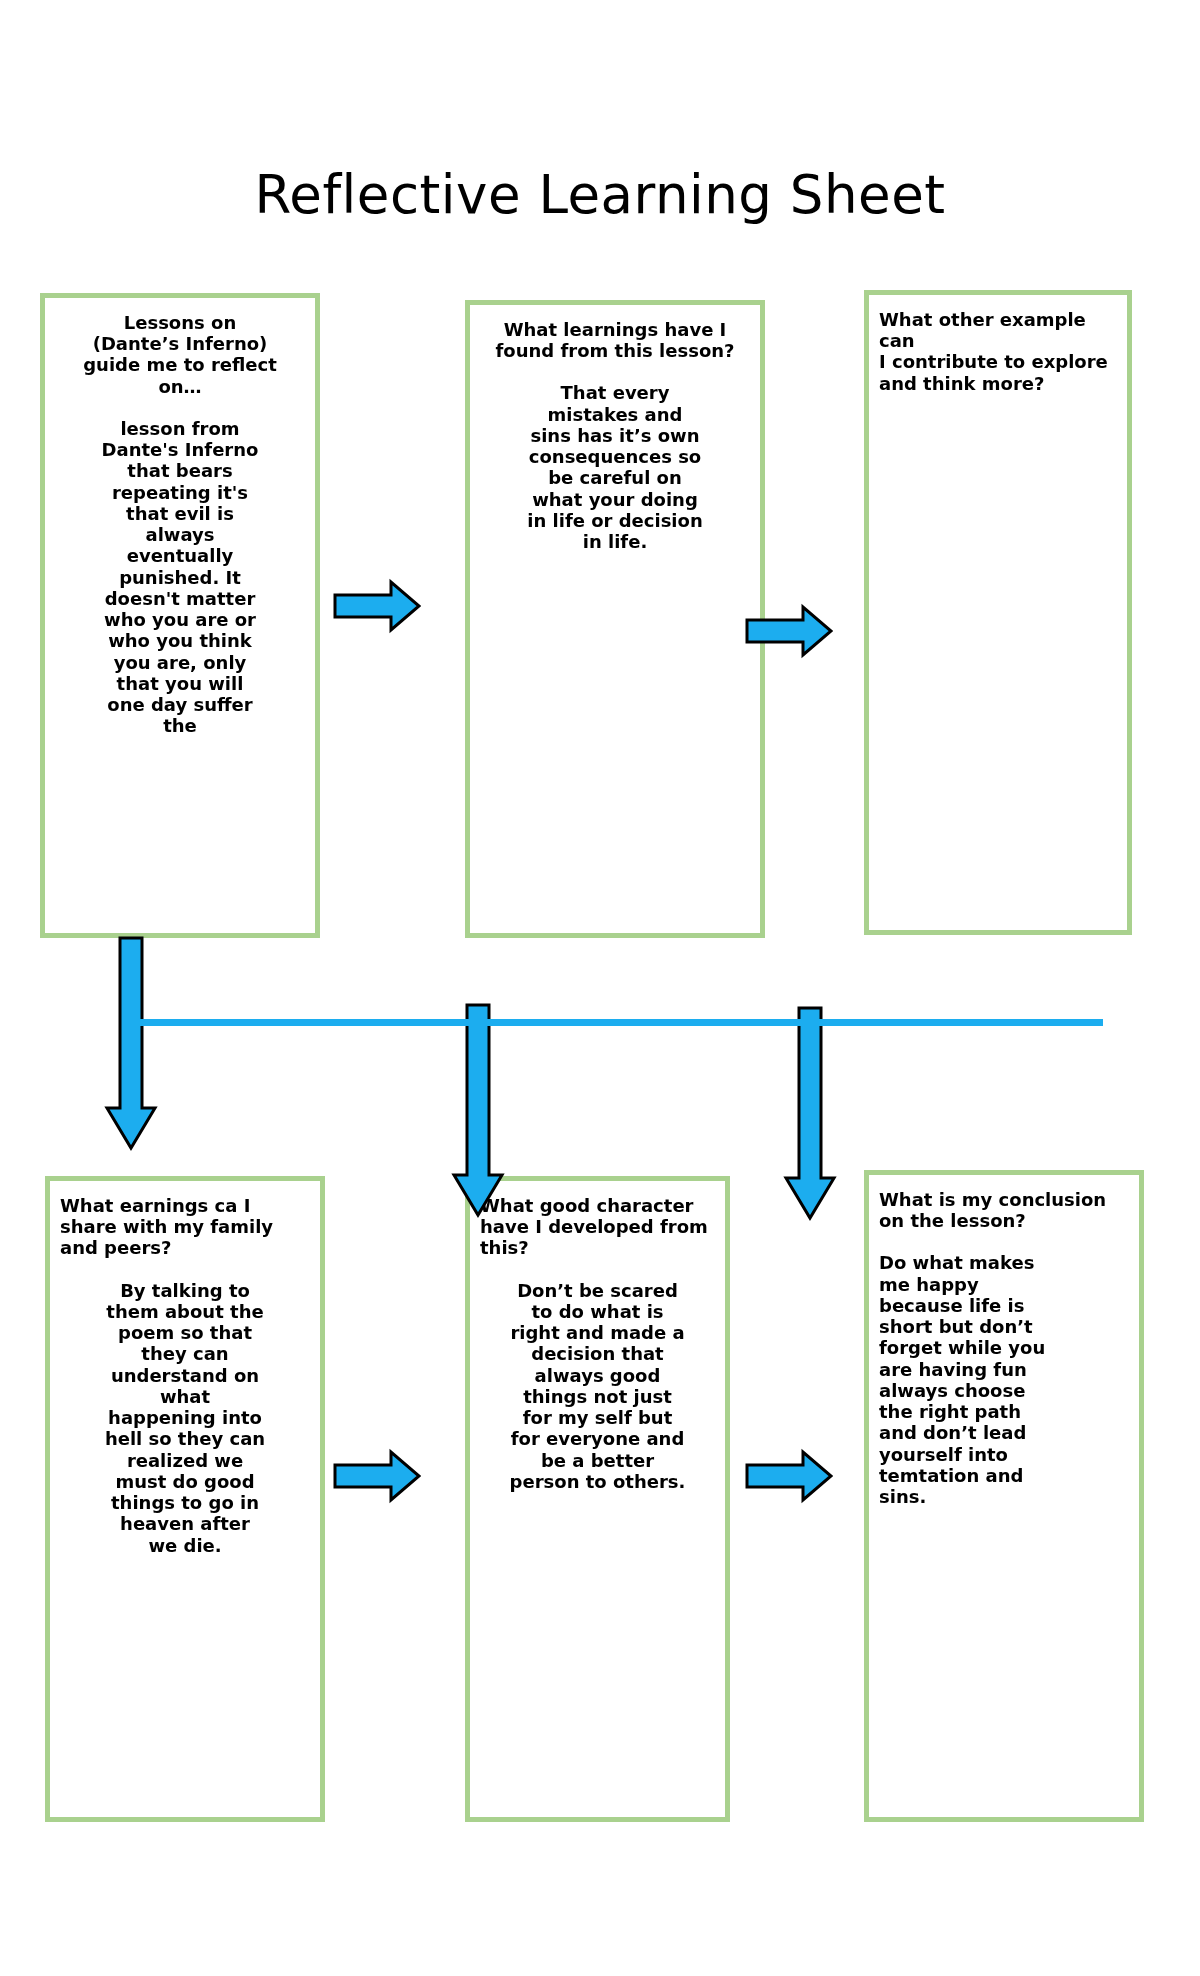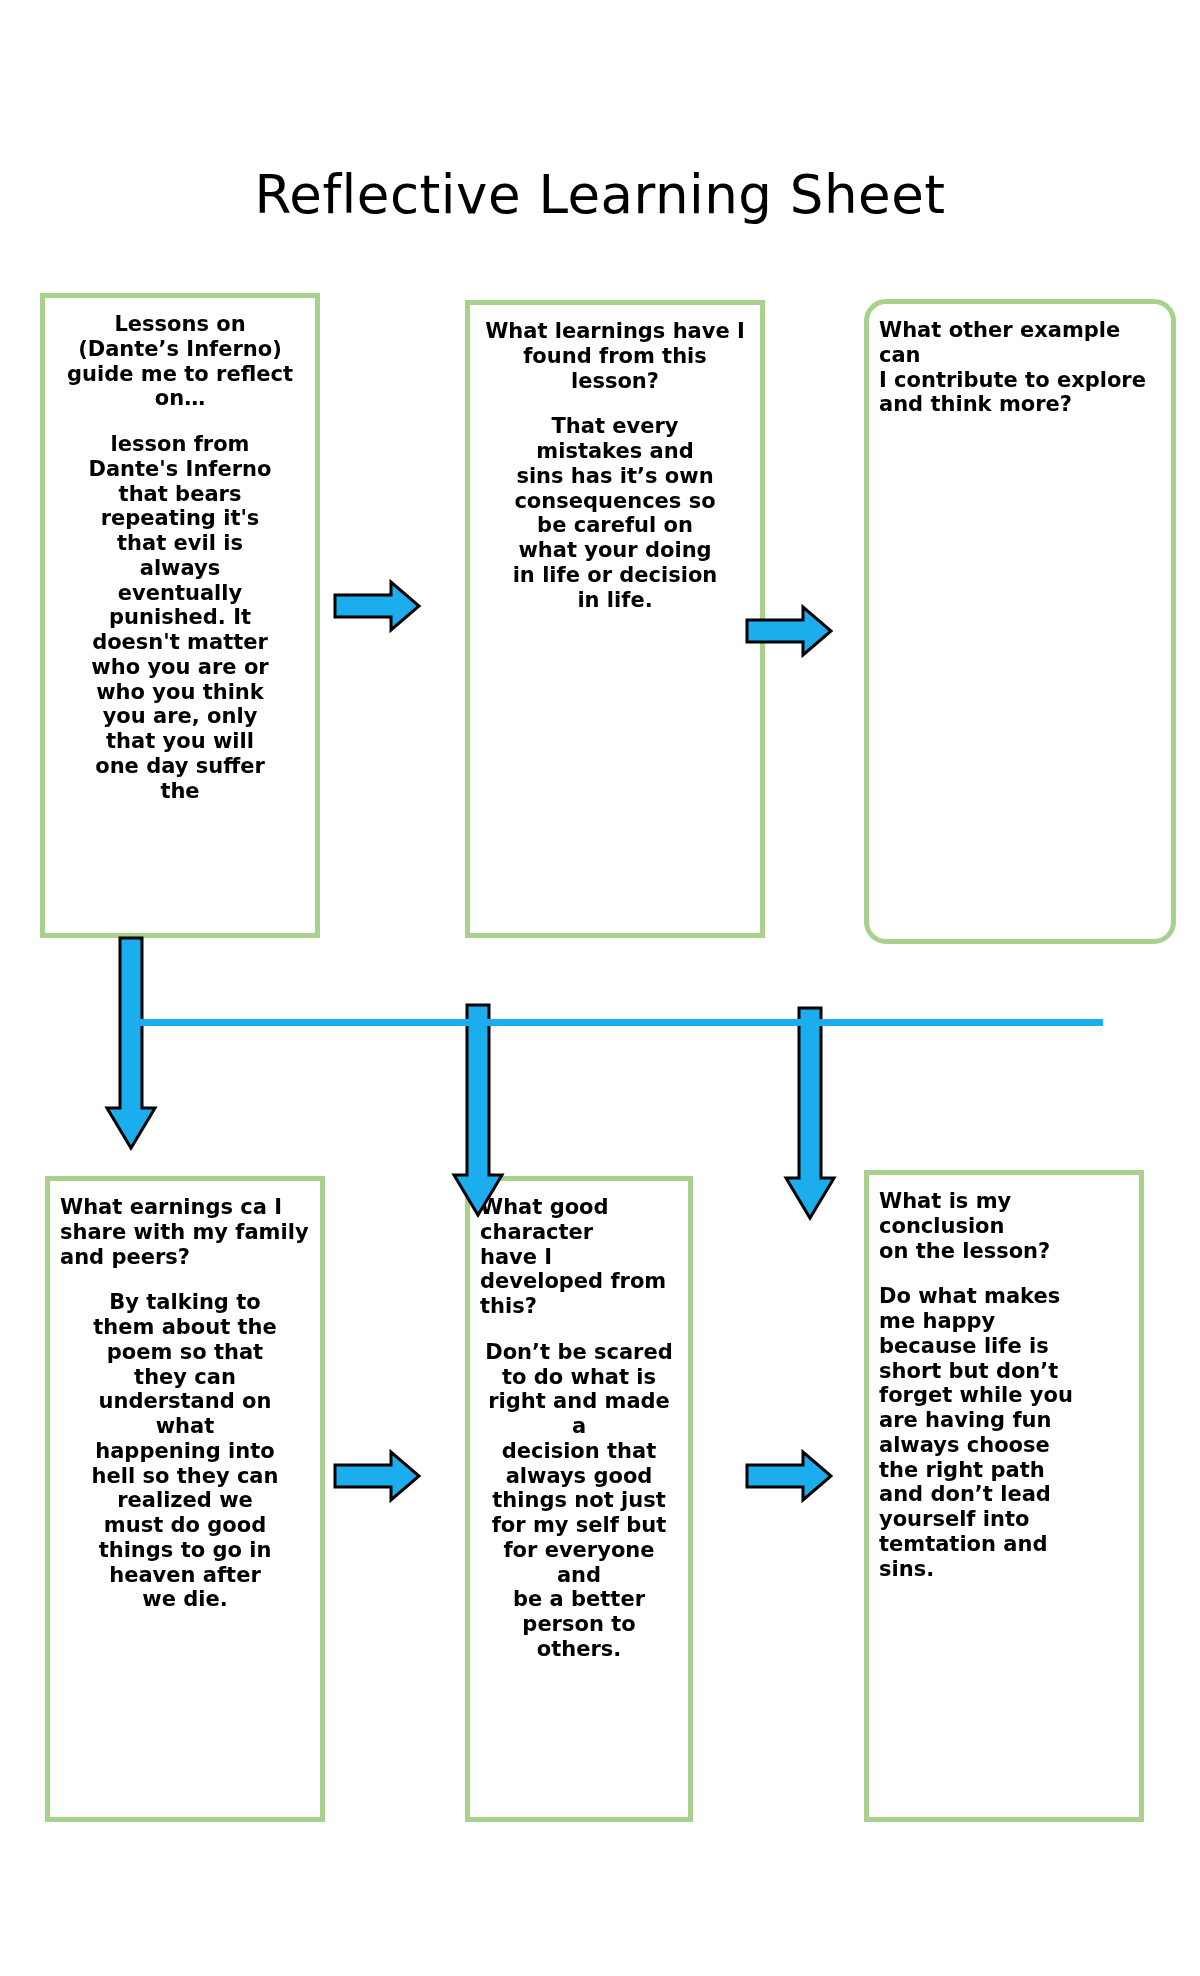--- a/index.html
+++ b/index.html
@@ -31,40 +31,40 @@
     letter-spacing: 0.5px;
     line-height: 1.1;
   }
   .box {
     position: absolute;
     box-sizing: border-box;
     border: 5px solid #a9d18e;
     background: #ffffff;
     padding: 14px 10px 10px 10px;
     font-family: "DejaVu Sans", sans-serif;
-    font-size: 21px;
+    font-size: 18px;
     font-weight: bold;
     color: #000000;
     line-height: 1.18;
     overflow: hidden;
   }
   .box .q {
     display: block;
     white-space: pre-line;
   }
   .box .a {
     display: block;
     white-space: pre-line;
     margin-top: 21px;
   }
   .b1 { left: 40px;  top: 245px;  width: 280px; height: 645px; }
   .b2 { left: 465px; top: 252px;  width: 300px; height: 638px; }
-  .b3 { left: 864px; top: 251px;  width: 312px; height: 645px; border-radius: 22px; }
+  .b3 { left: 864px; top: 242px;  width: 268px; height: 645px; }
   .b4 { left: 45px;  top: 1128px; width: 280px; height: 646px; }
-  .b5 { left: 465px; top: 1128px; width: 228px; height: 646px; }
+  .b5 { left: 465px; top: 1128px; width: 265px; height: 646px; }
   .b6 { left: 864px; top: 1122px; width: 280px; height: 652px; }
 
   .b1 .q, .b1 .a { text-align: center; }
   .b2 .q, .b2 .a { text-align: center; }
   .b3 .q { text-align: left; }
   .b3 .a { text-align: center; }
   .b4 .q { text-align: left; }
   .b4 .a { text-align: center; }
   .b5 .q { text-align: left; }
   .b5 .a { text-align: center; }

